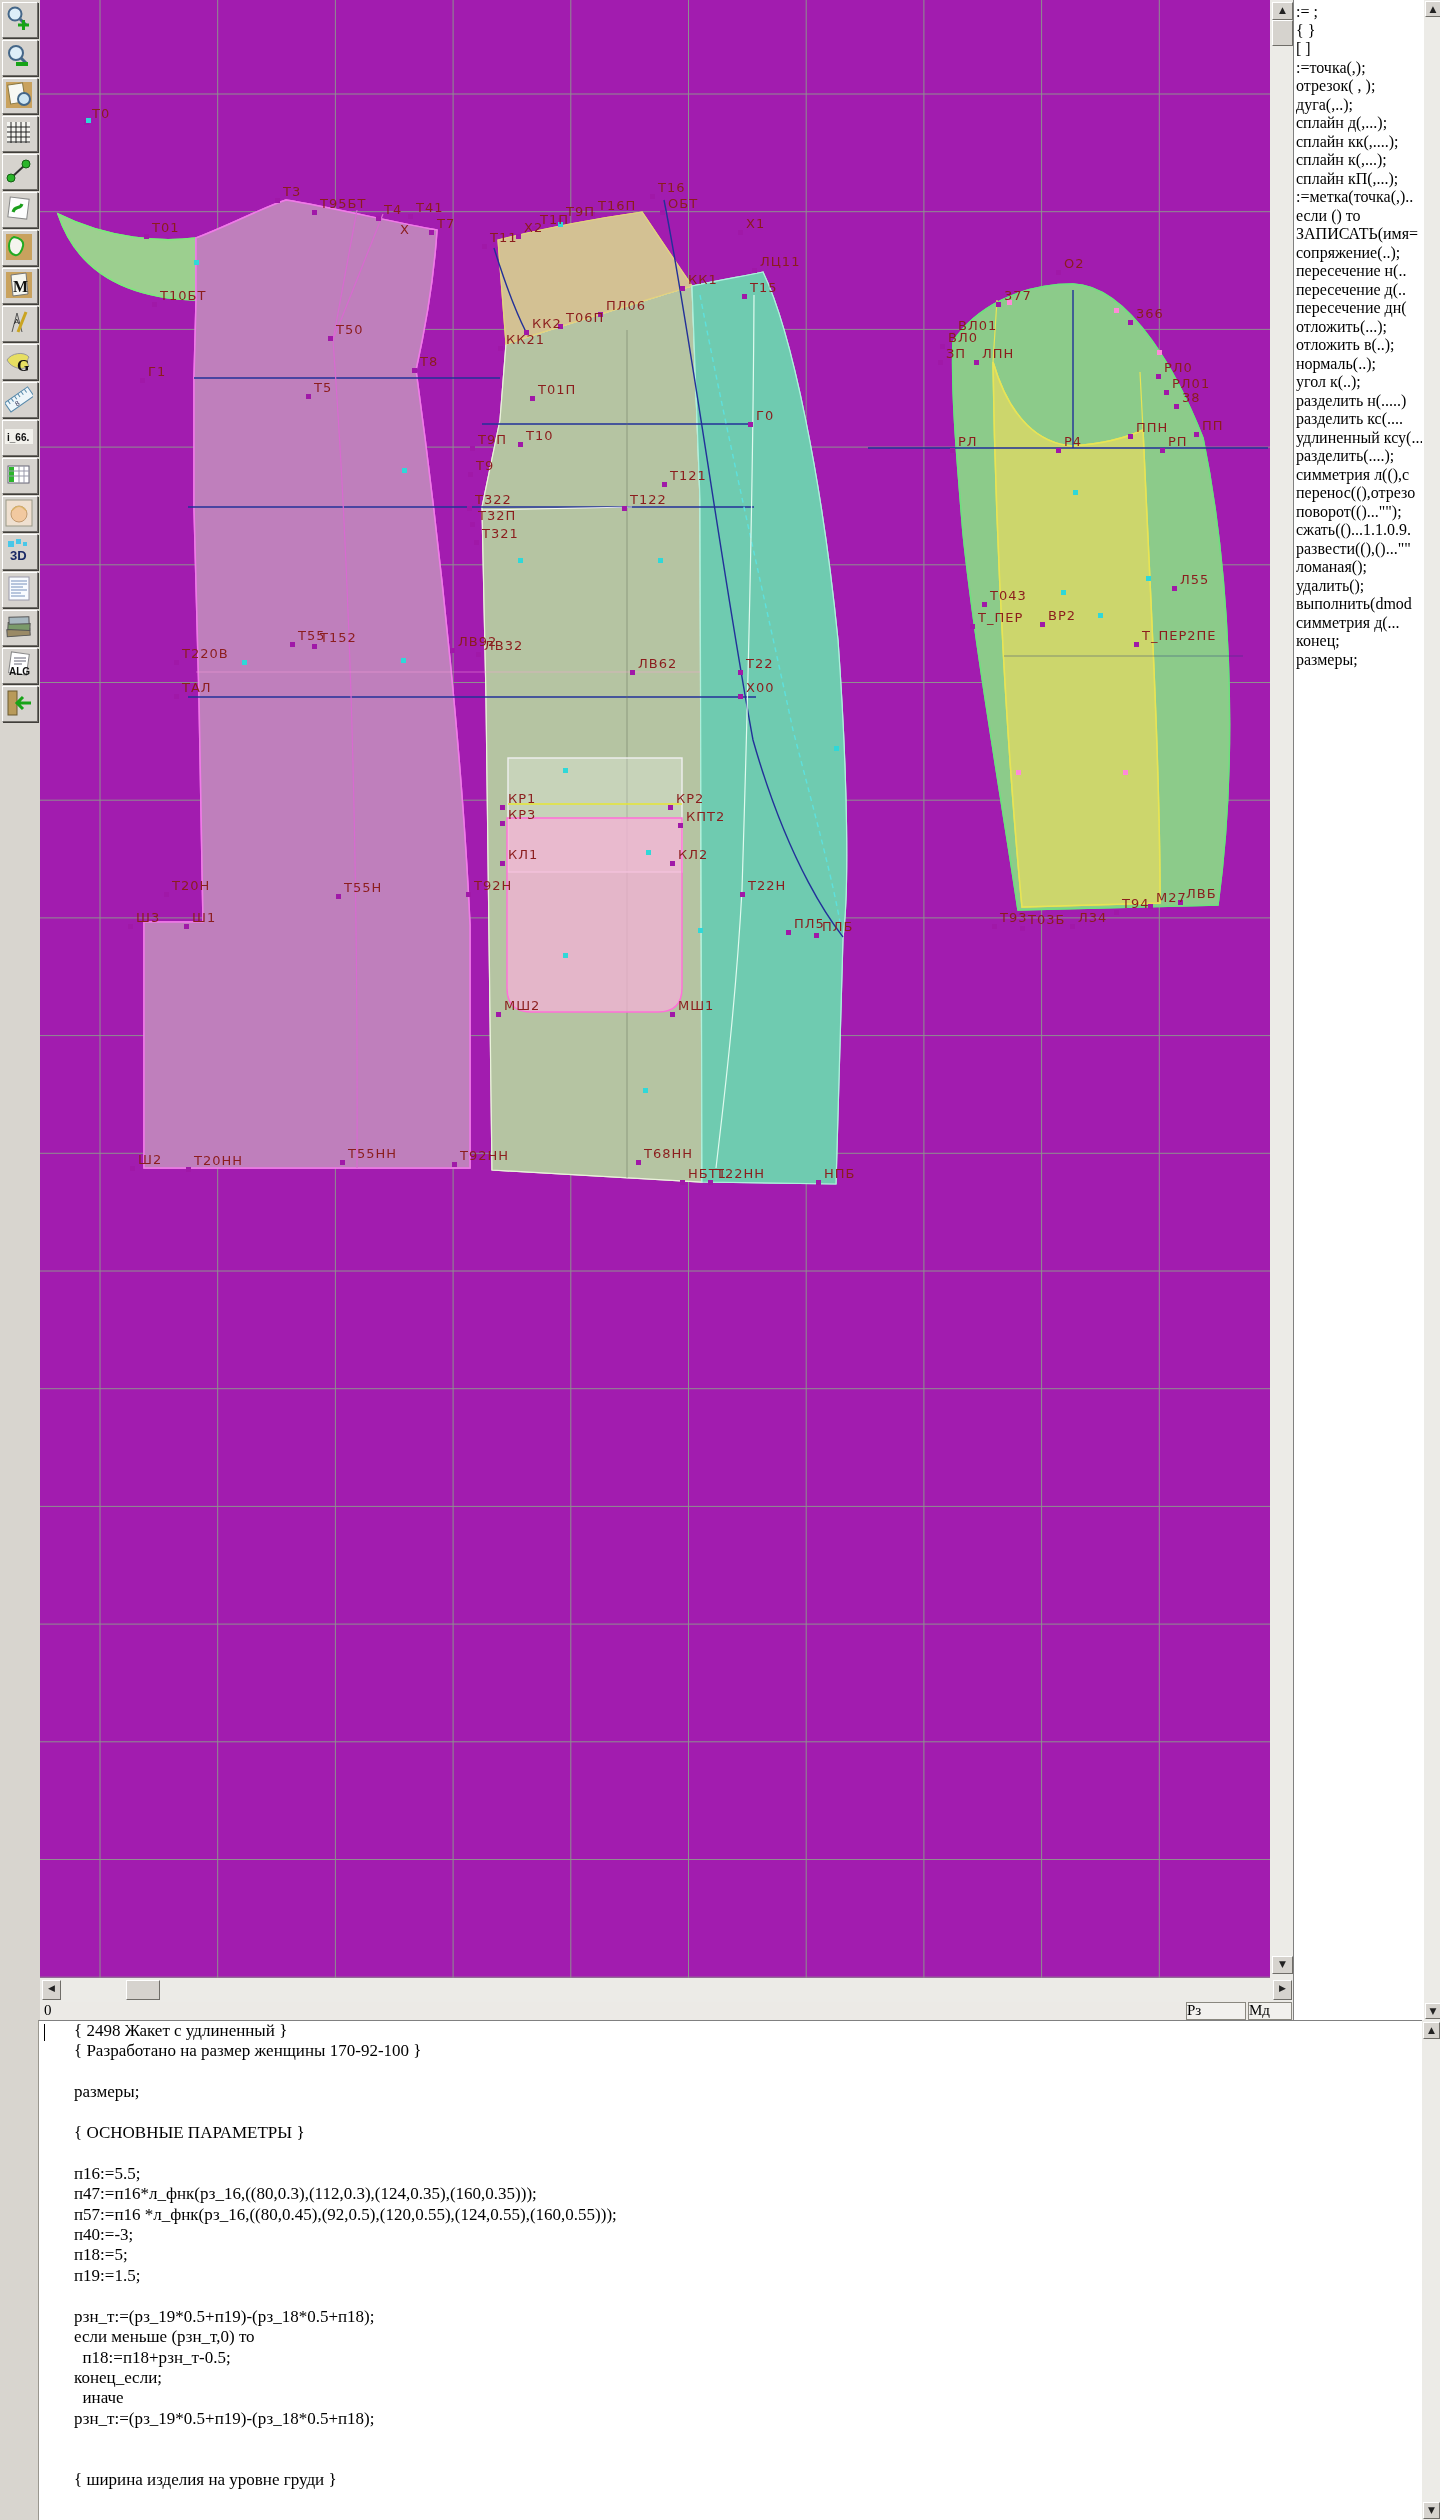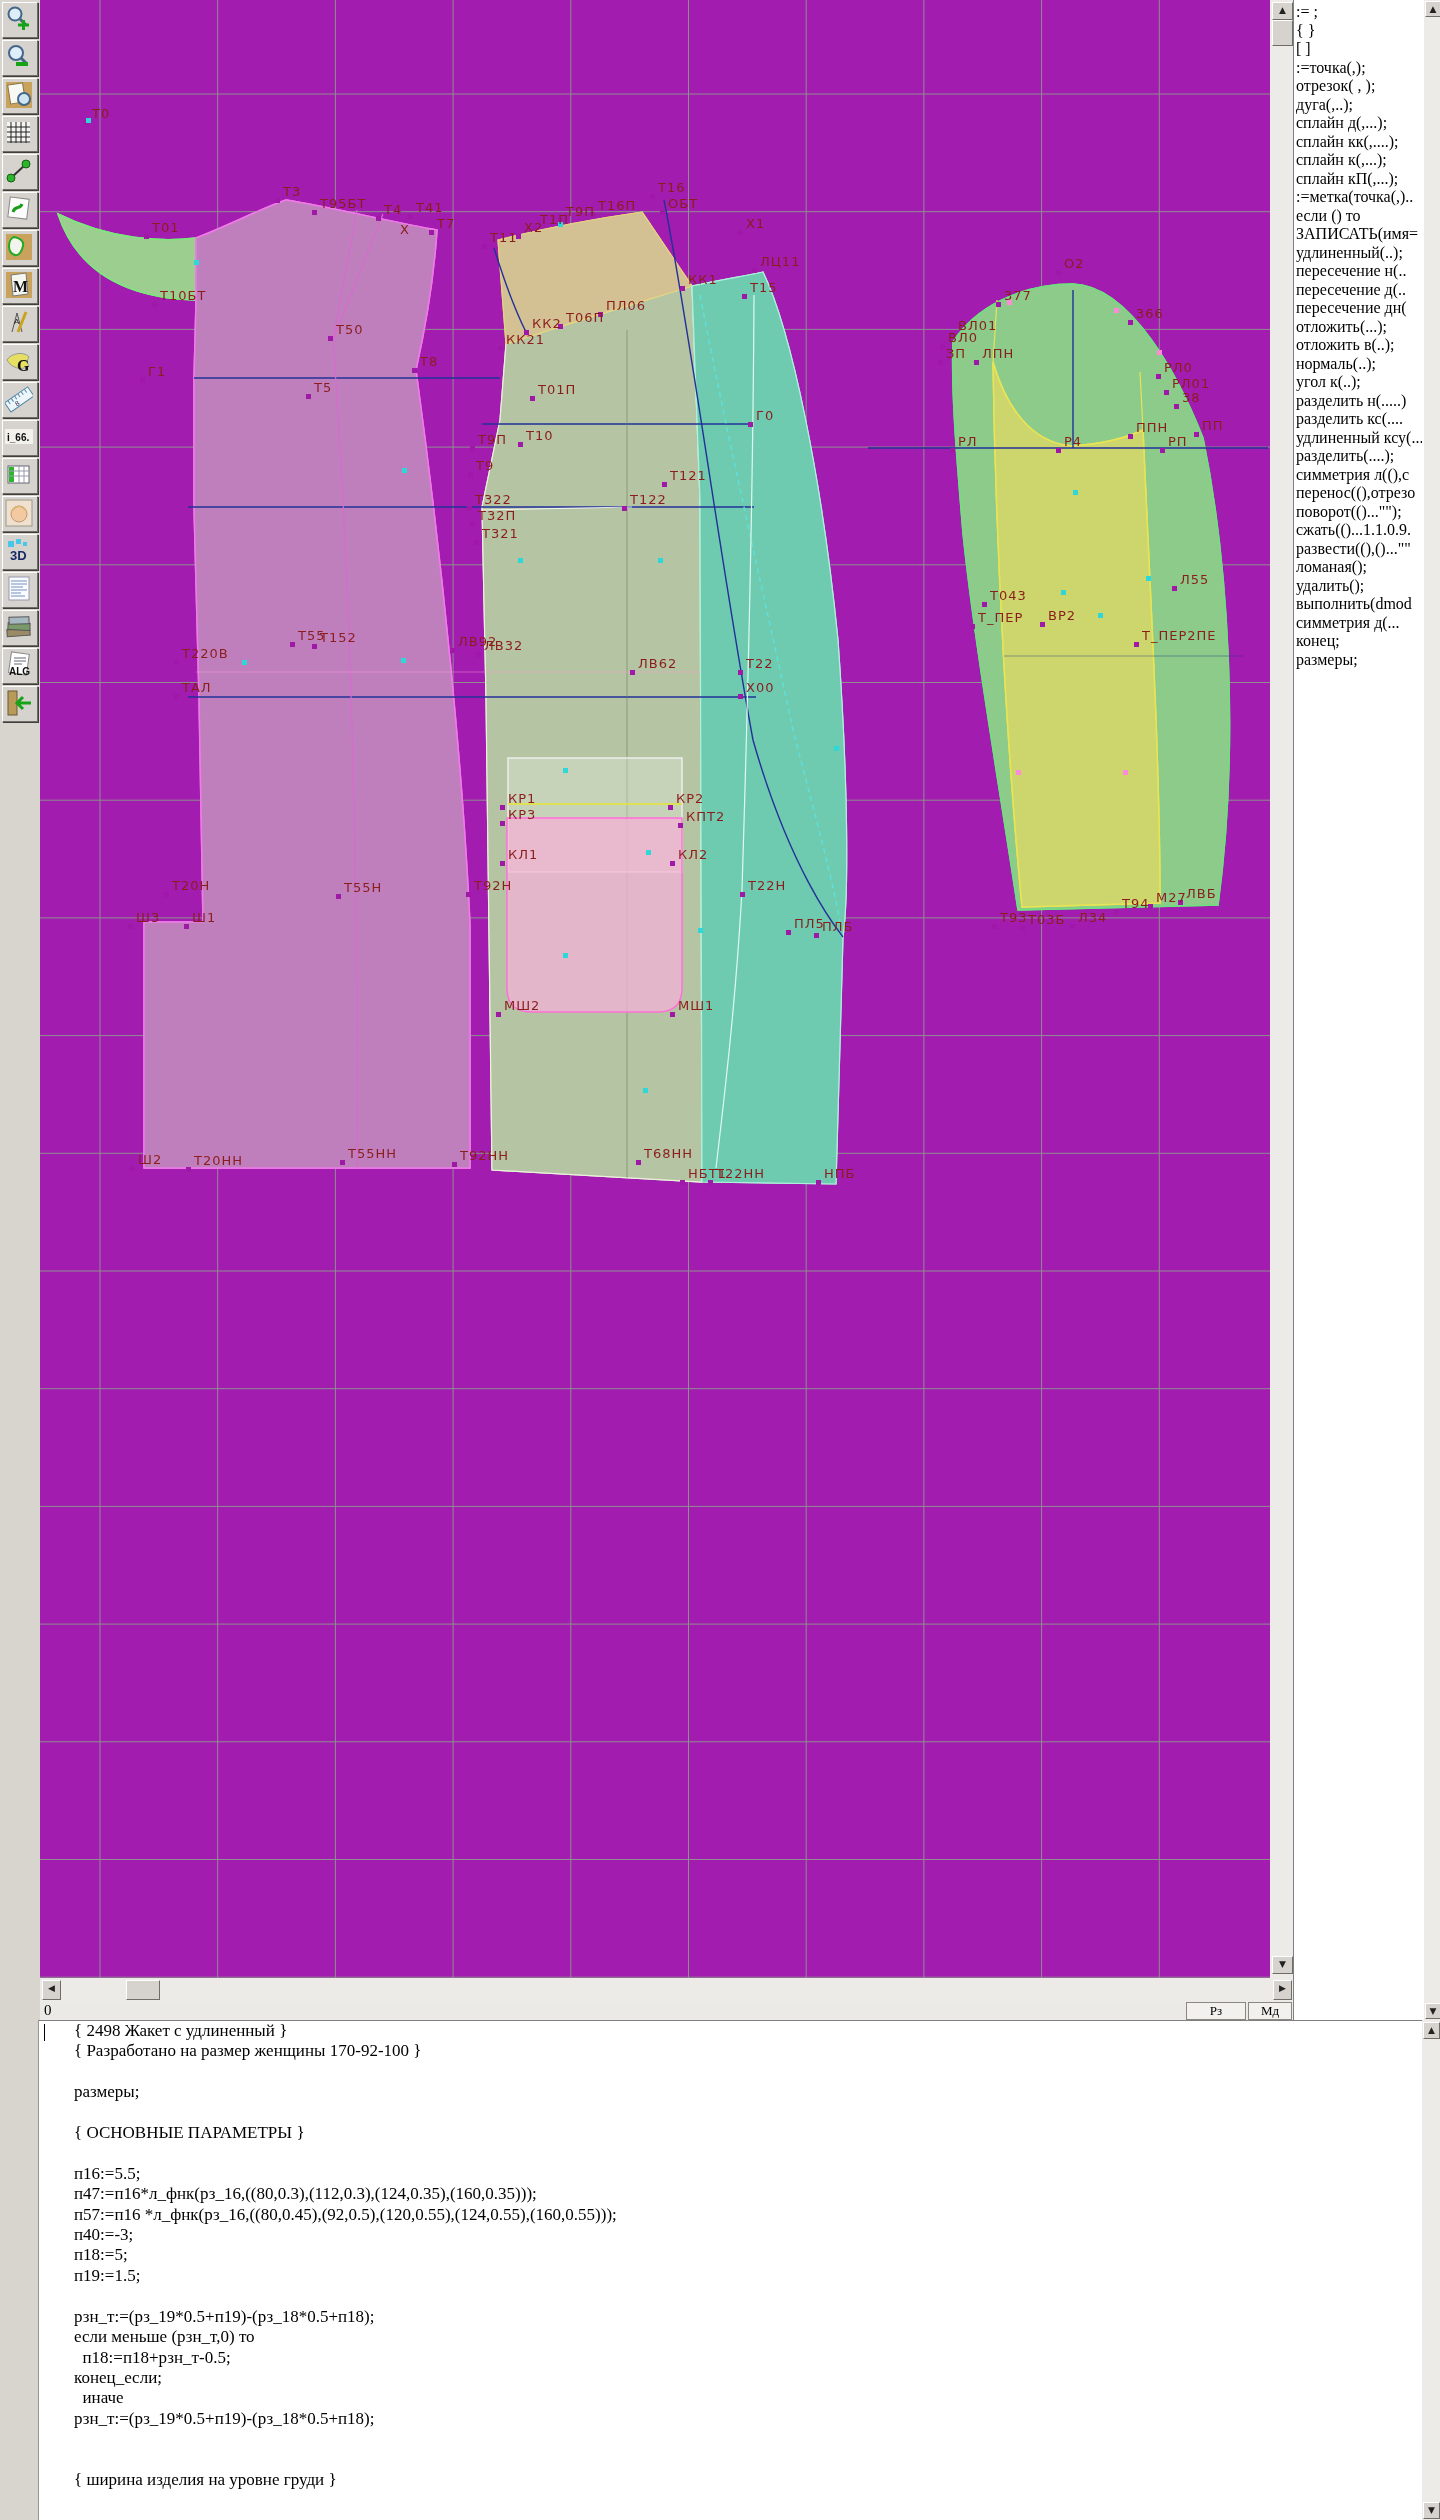--- a/index.html
+++ b/index.html
@@ -20,21 +20,21 @@
     font-size:9px;line-height:15px;cursor:pointer;font-family:"DejaVu Sans",sans-serif;}
   .sb-thumb{position:absolute;background:#d6d3ce;border-top:1px solid #fff;border-left:1px solid #fff;
     border-right:1px solid #6f6d68;border-bottom:1px solid #6f6d68;cursor:pointer;}
   #canvas-vscroll{left:1270px;top:0;width:23px;height:1978px;}
   #canvas-hscroll{left:40px;top:1978px;width:1253px;height:24px;}
   
   #status-row{left:40px;top:2002px;width:1253px;height:18px;background:#eceae6;
     font-family:"Liberation Serif",serif;font-size:15px;color:#000;}
   #status-zero{position:absolute;left:4px;top:0;}
   .mode-btn{position:absolute;top:0;height:16px;background:#f2f1ee;border:1px solid #8a8880;
-    font-family:"Liberation Serif",serif;font-size:13px;text-align:center;line-height:15px;cursor:pointer;}
+    font-family:"Liberation Serif",serif;font-size:15px;text-align:left;line-height:15px;cursor:pointer;}
   
   #right-panel{left:1293px;top:0;width:147px;height:2020px;background:#fff;border-left:1px solid #808080;}
   #rp-list{position:absolute;left:2px;top:3px;width:126px;height:2014px;overflow:hidden;}
   .rp-item{font-family:"Liberation Serif",serif;font-size:16px;line-height:18.5px;color:#000;
     white-space:nowrap;cursor:pointer;}
   #rp-scroll{position:absolute;right:0;top:0;width:17px;height:2020px;background:#ecebe7;}
   
   #editor{left:38px;top:2020px;width:1384px;height:500px;background:#fff;
     border-top:1px solid #808080;border-left:1px solid #9a978f;overflow:hidden;padding-left:28px;}
   .ed-line{font-family:"Liberation Serif",serif;font-size:17px;line-height:20.4px;color:#000;
@@ -509,21 +509,21 @@
       <div class="rp-item">:=точка(,);</div>
       <div class="rp-item">отрезок( , );</div>
       <div class="rp-item">дуга(,..);</div>
       <div class="rp-item">сплайн  д(,...);</div>
       <div class="rp-item">сплайн  кк(,....);</div>
       <div class="rp-item">сплайн  к(,...);</div>
       <div class="rp-item">сплайн  кП(,...);</div>
       <div class="rp-item">:=метка(точка(,)..</div>
       <div class="rp-item">если () то</div>
       <div class="rp-item">ЗАПИСАТЬ(имя=</div>
-      <div class="rp-item">удлиненный(..);</div>
+      <div class="rp-item">сопряжение(..);</div>
       <div class="rp-item">пересечение  н(..</div>
       <div class="rp-item">пересечение  д(..</div>
       <div class="rp-item">пересечение  дн(</div>
       <div class="rp-item">отложить(...);</div>
       <div class="rp-item">отложить  в(..);</div>
       <div class="rp-item">нормаль(..);</div>
       <div class="rp-item">угол  к(..);</div>
       <div class="rp-item">разделить  н(.....)</div>
       <div class="rp-item">разделить  кс(....</div>
       <div class="rp-item">удлиненный  ксу(...</div>

